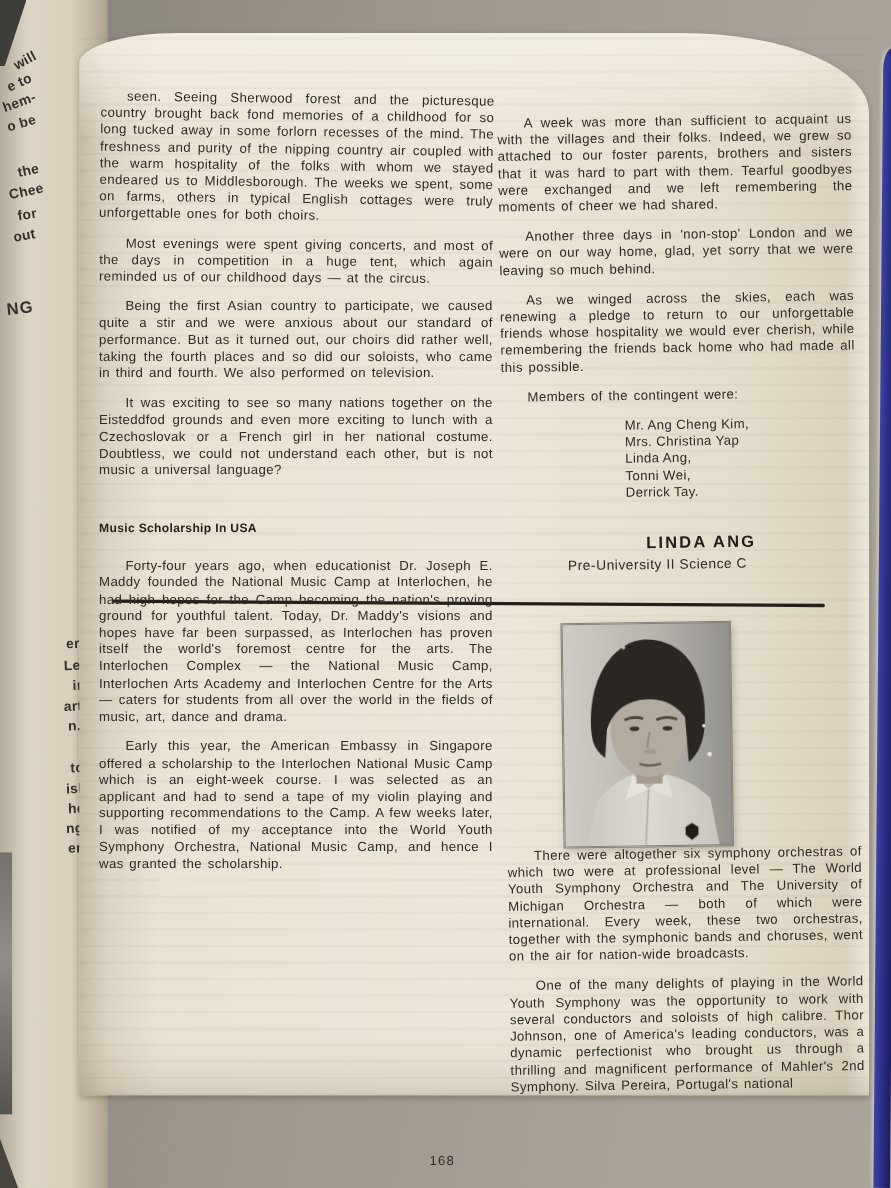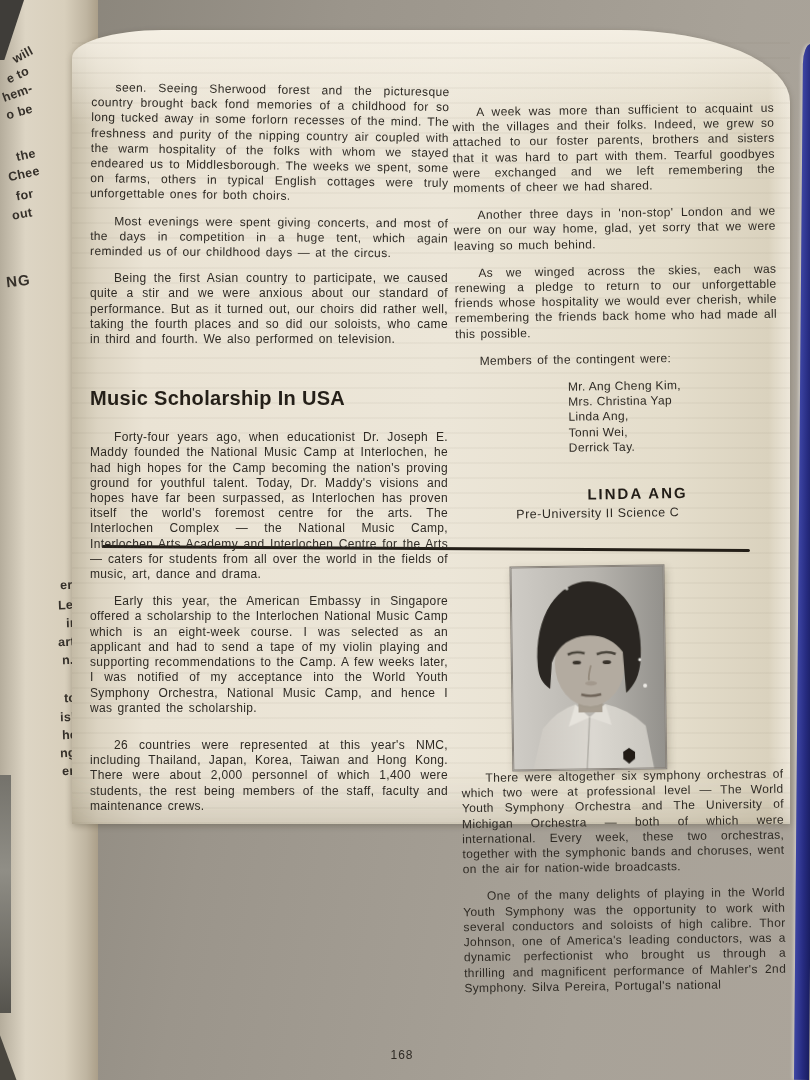--- a/index.html
+++ b/index.html
@@ -11,38 +11,38 @@
     background:linear-gradient(90deg,#b5ad9c 0,#ddd5c4 26%,#d8cfbc 66%,#bfb5a1 88%,#ab9f89 100%);}
   .corner-dark{position:absolute;left:0;top:0;width:24px;height:60px;background:#3f3d39;
     clip-path:polygon(0 0,100% 0,18% 100%,0 100%);}
   .photo-sliver{position:absolute;left:0;top:775px;width:11px;height:238px;
     background:linear-gradient(180deg,#74726b,#908e86 40%,#6b6962 80%,#55534d);}
   .bottom-dark{position:absolute;left:0;bottom:0;width:30px;height:64px;background:#49463f;
     clip-path:polygon(0 30%,55% 100%,0 100%);}
   .frag{position:absolute;font-size:12.5px;font-weight:bold;color:#35302a;letter-spacing:.3px;white-space:nowrap;}
   .frag.big{font-size:15px;letter-spacing:1px;}
   
-  .page{position:absolute;left:72px;top:30px;width:718px;height:794px;
+  .page{position:absolute;left:72px;top:30px;width:718px;height:966px;
     background:
       linear-gradient(180deg,rgba(245,240,229,.9) 0,rgba(245,240,229,0) 95px),
       linear-gradient(90deg,#c6bda8 0,#dcd4c2 26px,#eae3d4 72px,#ece6d8 52%,#e4ddcb 84%,#dad2be 97%,#f0eadd 100%);
     border-top-left-radius:90px 28px;border-top-right-radius:170px 72px;
     box-shadow:0 -46px 60px -52px rgba(90,75,50,.38) inset, 0 2px 6px rgba(40,30,10,.25);}
   .page::before{content:"";position:absolute;inset:0;opacity:.05;pointer-events:none;
     background:repeating-linear-gradient(0deg,rgba(95,85,65,.9) 0 2px,transparent 2px 15px);}
   .col-left{position:absolute;left:18px;top:50px;width:358px;}
   .col-right{position:absolute;left:380px;top:73px;width:322px;transform:rotate(-.8deg);transform-origin:top center;}
   p.para{margin:0 0 12px 0;font-size:12px;line-height:15.2px;text-align:justify;
     letter-spacing:.35px;word-spacing:1.5px;color:#2e2a24;}
   p.para.indent{text-indent:24px;}
   .tilt-a{transform:rotate(.8deg);transform-origin:0 100%;}
   .tilt-b{transform:rotate(.4deg);transform-origin:0 100%;}
   .rule{position:absolute;left:30px;top:517px;width:648px;height:2.5px;background:#241f18;
     transform:rotate(.35deg);border-radius:2px;}
-  h2.sec{margin:40px 0 20px 0;font-size:20px;font-weight:bold;letter-spacing:.3px;color:#241f18;}
+  h2.sec{margin:40px 0 20px 0;font-size:11px;font-weight:bold;letter-spacing:.3px;color:#241f18;}
   .intro{margin:4px 0 2px 0;}
   .members{padding-left:112px;font-size:12px;line-height:15.2px;letter-spacing:.35px;}
   .byline{margin-top:30px;}
   .byline-name{font-size:15px;font-weight:bold;letter-spacing:2px;text-align:center;
     padding-left:38px;color:#221d17;}
   .byline-class{font-size:12.5px;letter-spacing:.5px;text-align:center;padding-right:42px;margin-top:4px;}
   .photo{width:153px;height:203px;margin:46px 0 0 52px;box-shadow:0 0 0 1px #8a847c, 2px 3px 8px rgba(60,50,30,.3);
     background:#b9b7b2;}
   .photo svg{display:block;}
   .after-photo{margin-top:22px;}
@@ -86,24 +86,24 @@
   <span class="frag" style="left:62px;top:764px;transform:rotate(-2deg)">er</span>
 
   <div class="page">
 
     <div class="rule"></div>
 
     <div class="col-left">
       <p class="para indent tilt-a">seen. Seeing Sherwood forest and the picturesque country brought back fond memories of a childhood for so long tucked away in some forlorn recesses of the mind. The freshness and purity of the nipping country air coupled with the warm hospitality of the folks with whom we stayed endeared us to Middlesborough. The weeks we spent, some on farms, others in typical English cottages were truly unforgettable ones for both choirs.</p>
       <p class="para indent tilt-b">Most evenings were spent giving concerts, and most of the days in competition in a huge tent, which again reminded us of our childhood days — at the circus.</p>
       <p class="para indent">Being the first Asian country to participate, we caused quite a stir and we were anxious about our standard of performance. But as it turned out, our choirs did rather well, taking the fourth places and so did our soloists, who came in third and fourth. We also performed on television.</p>
+      <p class="para indent">It was exciting to see so many nations together on the Eisteddfod grounds and even more exciting to lunch with a Czechoslovak or a French girl in her national costume. Doubtless, we could not understand each other, but is not music a universal language?</p>
       <h2 class="sec">Music Scholarship In USA</h2>
       <p class="para indent">Forty-four years ago, when educationist Dr. Joseph E. Maddy founded the National Music Camp at Interlochen, he had high hopes for the Camp becoming the nation's proving ground for youthful talent. Today, Dr. Maddy's visions and hopes have far been surpassed, as Interlochen has proven itself the world's foremost centre for the arts. The Interlochen Complex — the National Music Camp, Interlochen Arts Academy and Interlochen Centre for the Arts — caters for students from all over the world in the fields of music, art, dance and drama.</p>
       <p class="para indent">Early this year, the American Embassy in Singapore offered a scholarship to the Interlochen National Music Camp which is an eight-week course. I was selected as an applicant and had to send a tape of my violin playing and supporting recommendations to the Camp. A few weeks later, I was notified of my acceptance into the World Youth Symphony Orchestra, National Music Camp, and hence I was granted the scholarship.</p>
-      <p class="para indent" style="margin-top:22px">26 countries were represented at this year's NMC, including Thailand, Japan, Korea, Taiwan and Hong Kong. There were about 2,000 personnel of which 1,400 were students, the rest being members of the staff, faculty and maintenance crews.</p>
     </div>
 
     <div class="col-right">
       <p class="para indent">A week was more than sufficient to acquaint us with the villages and their folks. Indeed, we grew so attached to our foster parents, brothers and sisters that it was hard to part with them. Tearful goodbyes were exchanged and we left remembering the moments of cheer we had shared.</p>
       <p class="para indent">Another three days in 'non-stop' London and we were on our way home, glad, yet sorry that we were leaving so much behind.</p>
       <p class="para indent">As we winged across the skies, each was renewing a pledge to return to our unforgettable friends whose hospitality we would ever cherish, while remembering the friends back home who had made all this possible.</p>
       <p class="para indent intro">Members of the contingent were:</p>
       <div class="members">
         <div>Mr. Ang Cheng Kim,</div>
         <div>Mrs. Christina Yap</div>

